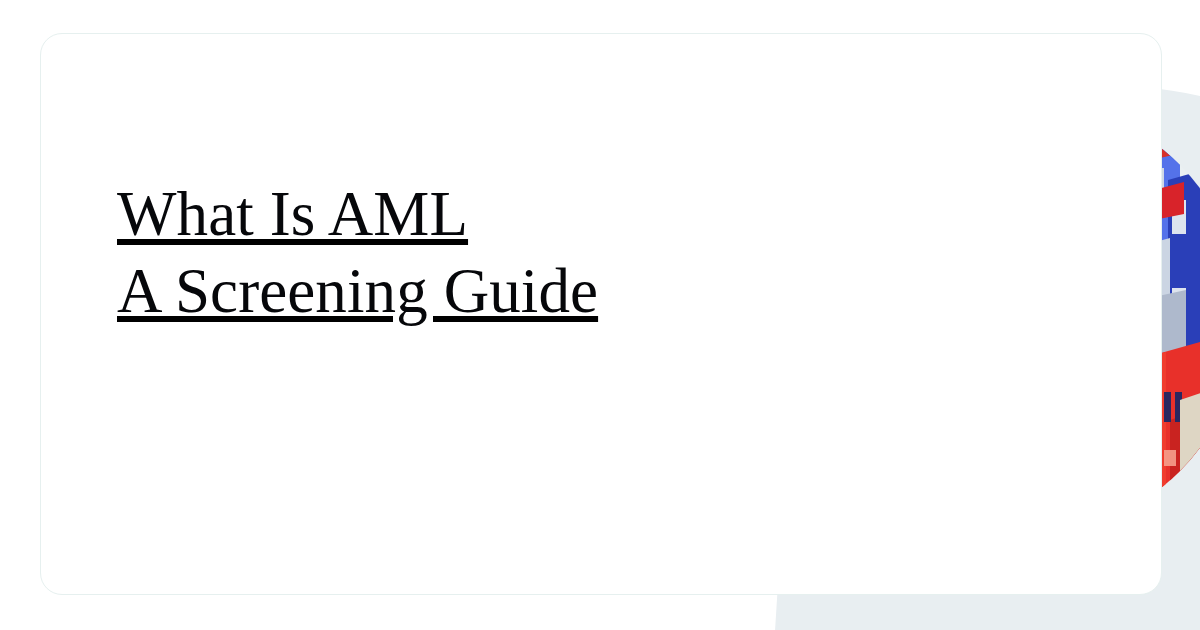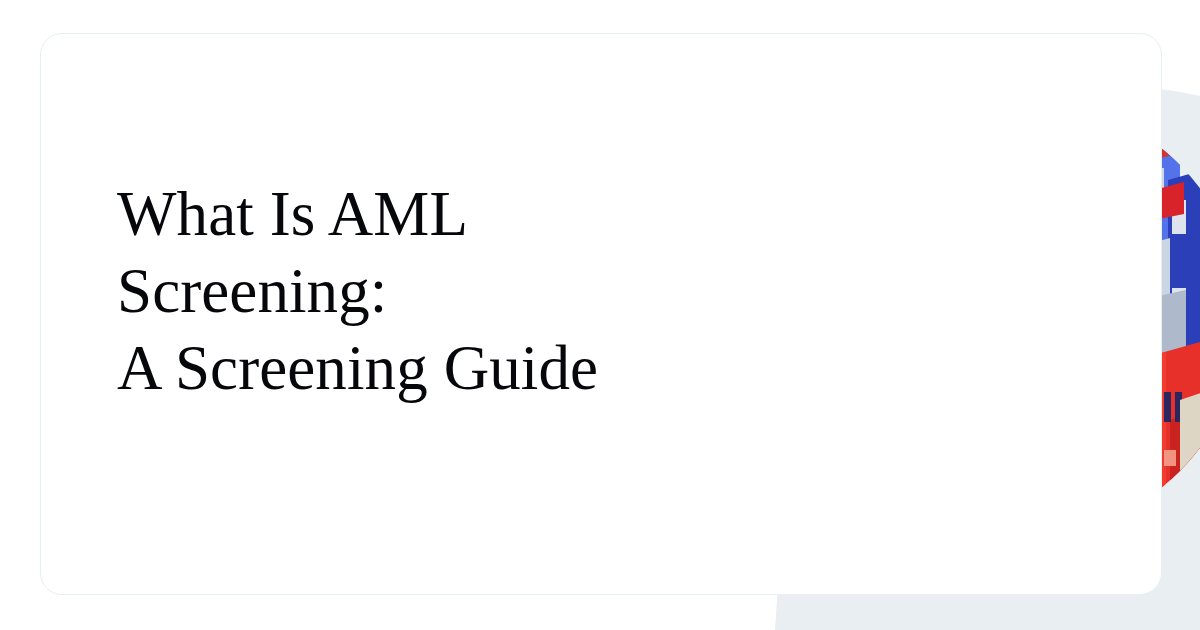--- a/index.html
+++ b/index.html
@@ -32,20 +32,21 @@
     border-radius: 22px;
     box-sizing: border-box;
   }
 
   
   .title-block {
     position: absolute;
     left: 117px;
     top: 176px;
     width: 600px;
+    text-decoration: underline;
   }
   .title-line {
     font-family: "Liberation Serif", "DejaVu Serif", serif;
     font-size: 63px;
     line-height: 77px;
     font-weight: 400;
     color: #06070a;
     letter-spacing: 0.1px;
     white-space: nowrap;
   }
@@ -400,17 +401,16 @@
         </g>
 
       </g>
     </svg>
   </div>
 
   <div class="card"></div>
 
   <div class="title-block">
     <div class="title-line">What Is AML</div>
-    <div class="title-line">Screening:</div>
     <div class="title-line">A Screening Guide</div>
   </div>
 
 </div>
 
 </body></html>

